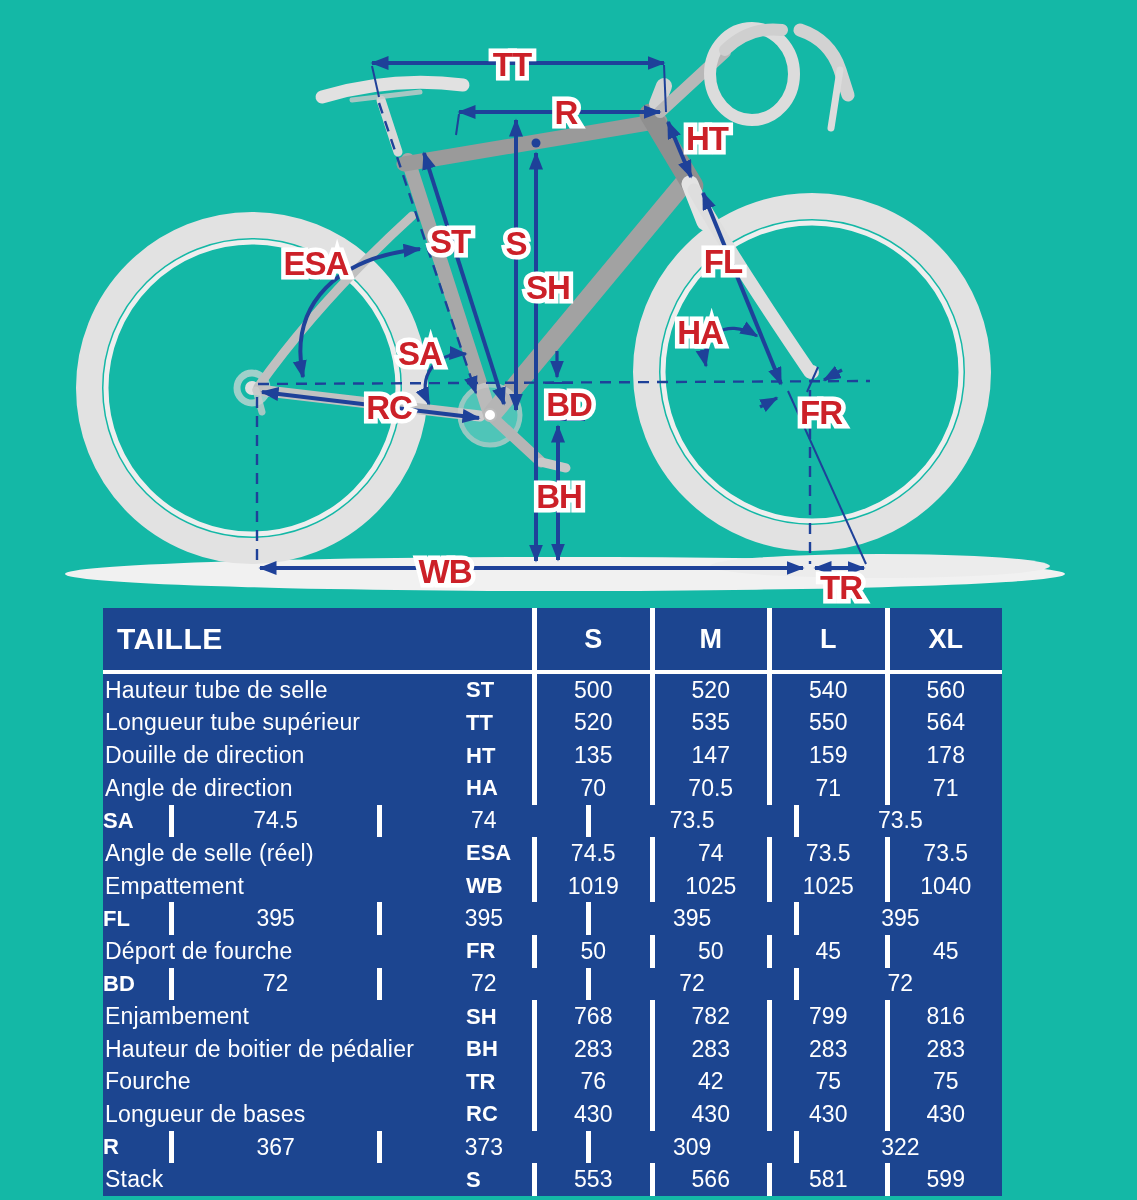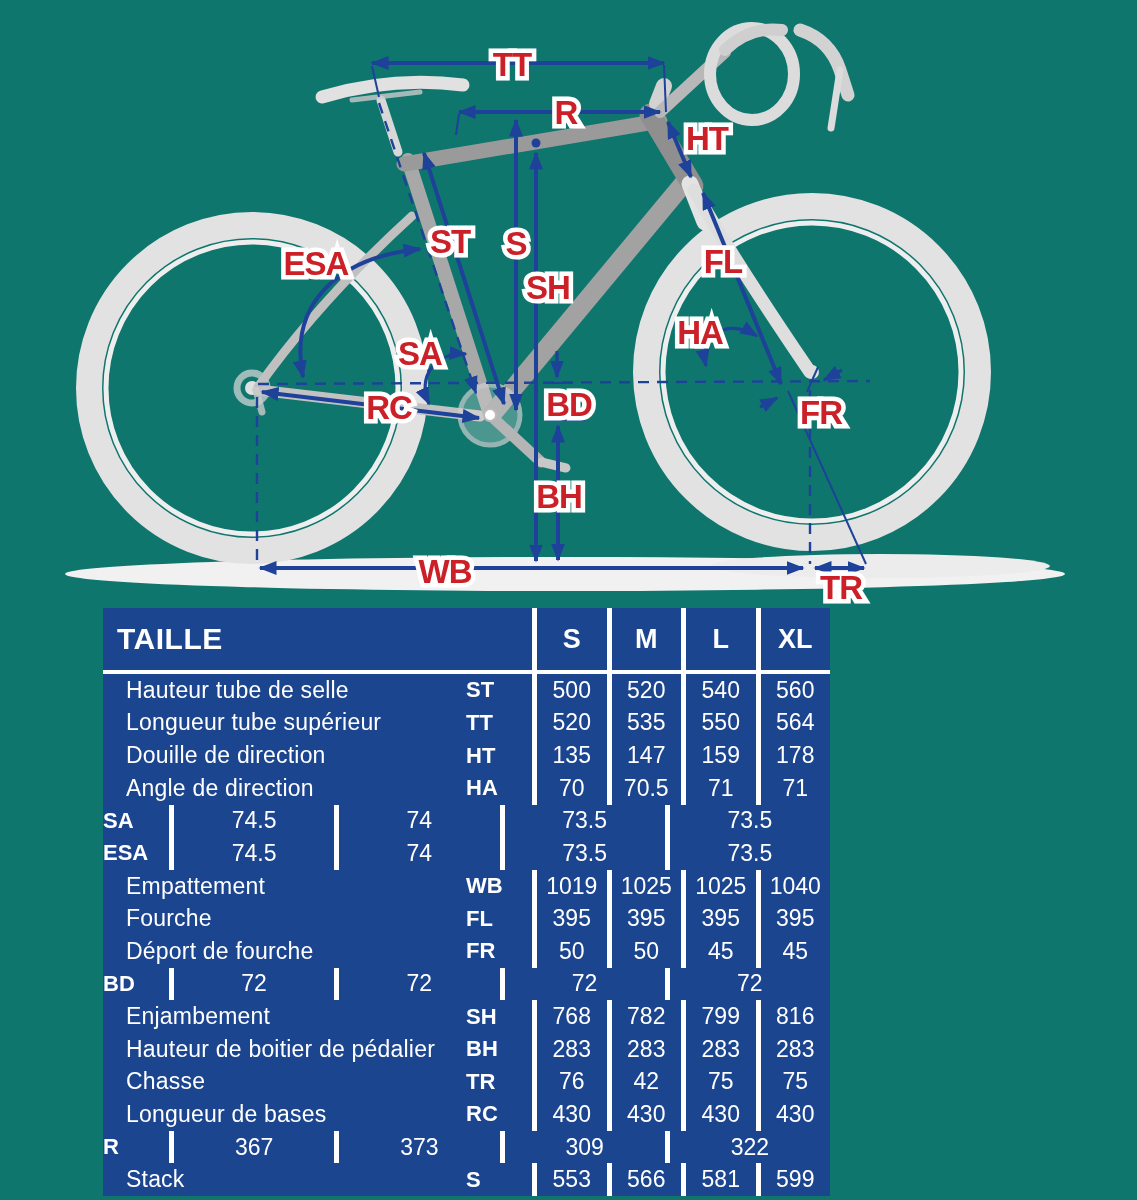--- a/index.html
+++ b/index.html
@@ -1,17 +1,17 @@
 <!DOCTYPE html>
 <html style="--table-bg: #1c4590; --table-text: #ffffff; --arrow: #1e4199; --label-red: #cc2028;"><head>
 <meta charset="utf-8">
 <style>
   html,body{margin:0;padding:0;background:#fff;}
   .stage{
-    position:relative;width:1137px;height:1200px;background:#0f766e;overflow:hidden;
+    position:relative;width:1137px;height:1200px;background:#14b8a6;overflow:hidden;
     font-family:"Liberation Sans",sans-serif;
   }
   .stage svg{position:absolute;left:0;top:0;}
 
   
   .dim        {stroke:var(--arrow,#1e4199);stroke-width:4;fill:none;}
   .dim-med    {stroke:var(--arrow,#1e4199);stroke-width:3.2;fill:none;}
   .dim-thin   {stroke:var(--arrow,#1e4199);stroke-width:2;fill:none;}
   .dim-dash   {stroke:var(--arrow,#1e4199);stroke-width:2.4;fill:none;stroke-dasharray:11 8;}
   .arrowhead  {fill:var(--arrow,#1e4199);}
@@ -20,27 +20,27 @@
     font-family:"Liberation Sans",sans-serif;
     font-weight:bold;font-size:33px;
     fill:var(--label-red,#cc2028);
     stroke:#fff;stroke-width:9px;paint-order:stroke;
     text-anchor:middle;dominant-baseline:central;
     letter-spacing:-1px;
   }
 
   
   .geo-table{
-    position:absolute;left:103px;top:608px;width:727px;height:588px;
+    position:absolute;left:103px;top:608px;width:899px;height:588px;
     background:var(--table-bg,#1c4590);color:var(--table-text,#fff);
     display:flex;flex-direction:column;box-sizing:border-box;
   }
   .thead{display:flex;flex:0 0 62px;border-bottom:4px solid #fff;align-items:stretch;}
   .cell{display:flex;align-items:center;box-sizing:border-box;}
-  .label-cell{flex:0 0 363px;padding-left:23px;}
+  .label-cell{flex:0 0 363px;padding-left:2px;}
   .code-cell{flex:0 0 66px;font-weight:bold;}
   .head-left{flex:0 0 429px;padding-left:14px;font-size:30px;font-weight:bold;letter-spacing:.5px;}
   .size-cell{flex:1 1 0;justify-content:center;border-left:5px solid #fff;}
   .thead .size-cell{font-size:27px;font-weight:bold;}
   .tbody{display:flex;flex-direction:column;flex:1 1 auto;}
   .trow{display:flex;flex:1 1 0;}
   .trow .label-cell{font-size:23px;letter-spacing:.2px;}
   .trow .code-cell{font-size:22px;}
   .trow .size-cell{font-size:23px;}
 </style>
@@ -216,36 +216,36 @@
           <div class="cell size-cell">71</div>
         </div>
         <div class="trow">
           <div class="cell code-cell">SA</div>
           <div class="cell size-cell">74.5</div>
           <div class="cell size-cell">74</div>
           <div class="cell size-cell">73.5</div>
           <div class="cell size-cell">73.5</div>
         </div>
         <div class="trow">
+          <div class="cell label-cell">Angle de selle (réel)</div>
           <div class="cell code-cell">ESA</div>
           <div class="cell size-cell">74.5</div>
           <div class="cell size-cell">74</div>
           <div class="cell size-cell">73.5</div>
           <div class="cell size-cell">73.5</div>
         </div>
         <div class="trow">
           <div class="cell label-cell">Empattement</div>
           <div class="cell code-cell">WB</div>
           <div class="cell size-cell">1019</div>
           <div class="cell size-cell">1025</div>
           <div class="cell size-cell">1025</div>
           <div class="cell size-cell">1040</div>
         </div>
         <div class="trow">
-          <div class="cell label-cell">Fourche</div>
           <div class="cell code-cell">FL</div>
           <div class="cell size-cell">395</div>
           <div class="cell size-cell">395</div>
           <div class="cell size-cell">395</div>
           <div class="cell size-cell">395</div>
         </div>
         <div class="trow">
           <div class="cell label-cell">Déport de fourche</div>
           <div class="cell code-cell">FR</div>
           <div class="cell size-cell">50</div>
@@ -270,21 +270,21 @@
         </div>
         <div class="trow">
           <div class="cell label-cell">Hauteur de boitier de pédalier</div>
           <div class="cell code-cell">BH</div>
           <div class="cell size-cell">283</div>
           <div class="cell size-cell">283</div>
           <div class="cell size-cell">283</div>
           <div class="cell size-cell">283</div>
         </div>
         <div class="trow">
-          <div class="cell label-cell">Chasse</div>
+          <div class="cell label-cell">Fourche</div>
           <div class="cell code-cell">TR</div>
           <div class="cell size-cell">76</div>
           <div class="cell size-cell">42</div>
           <div class="cell size-cell">75</div>
           <div class="cell size-cell">75</div>
         </div>
         <div class="trow">
           <div class="cell label-cell">Longueur de bases</div>
           <div class="cell code-cell">RC</div>
           <div class="cell size-cell">430</div>

